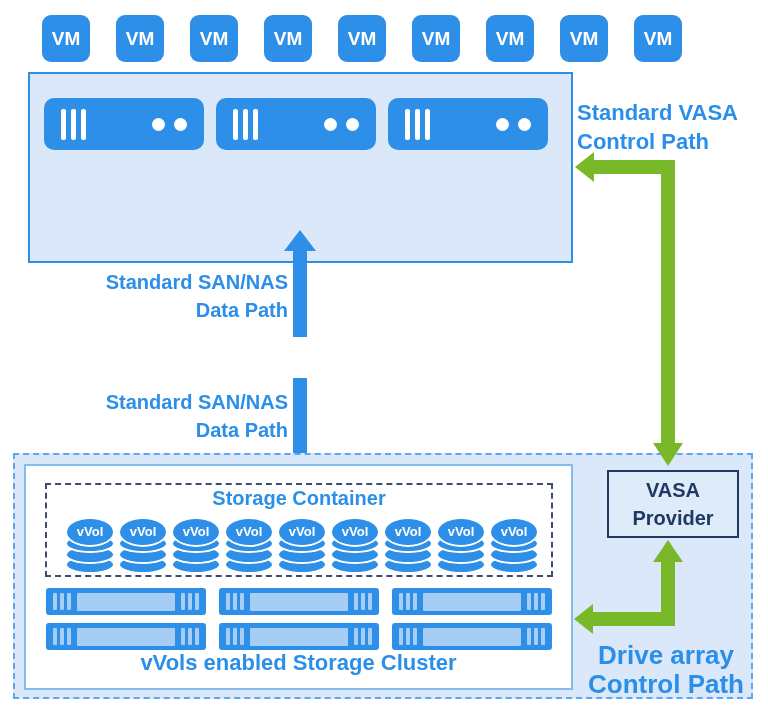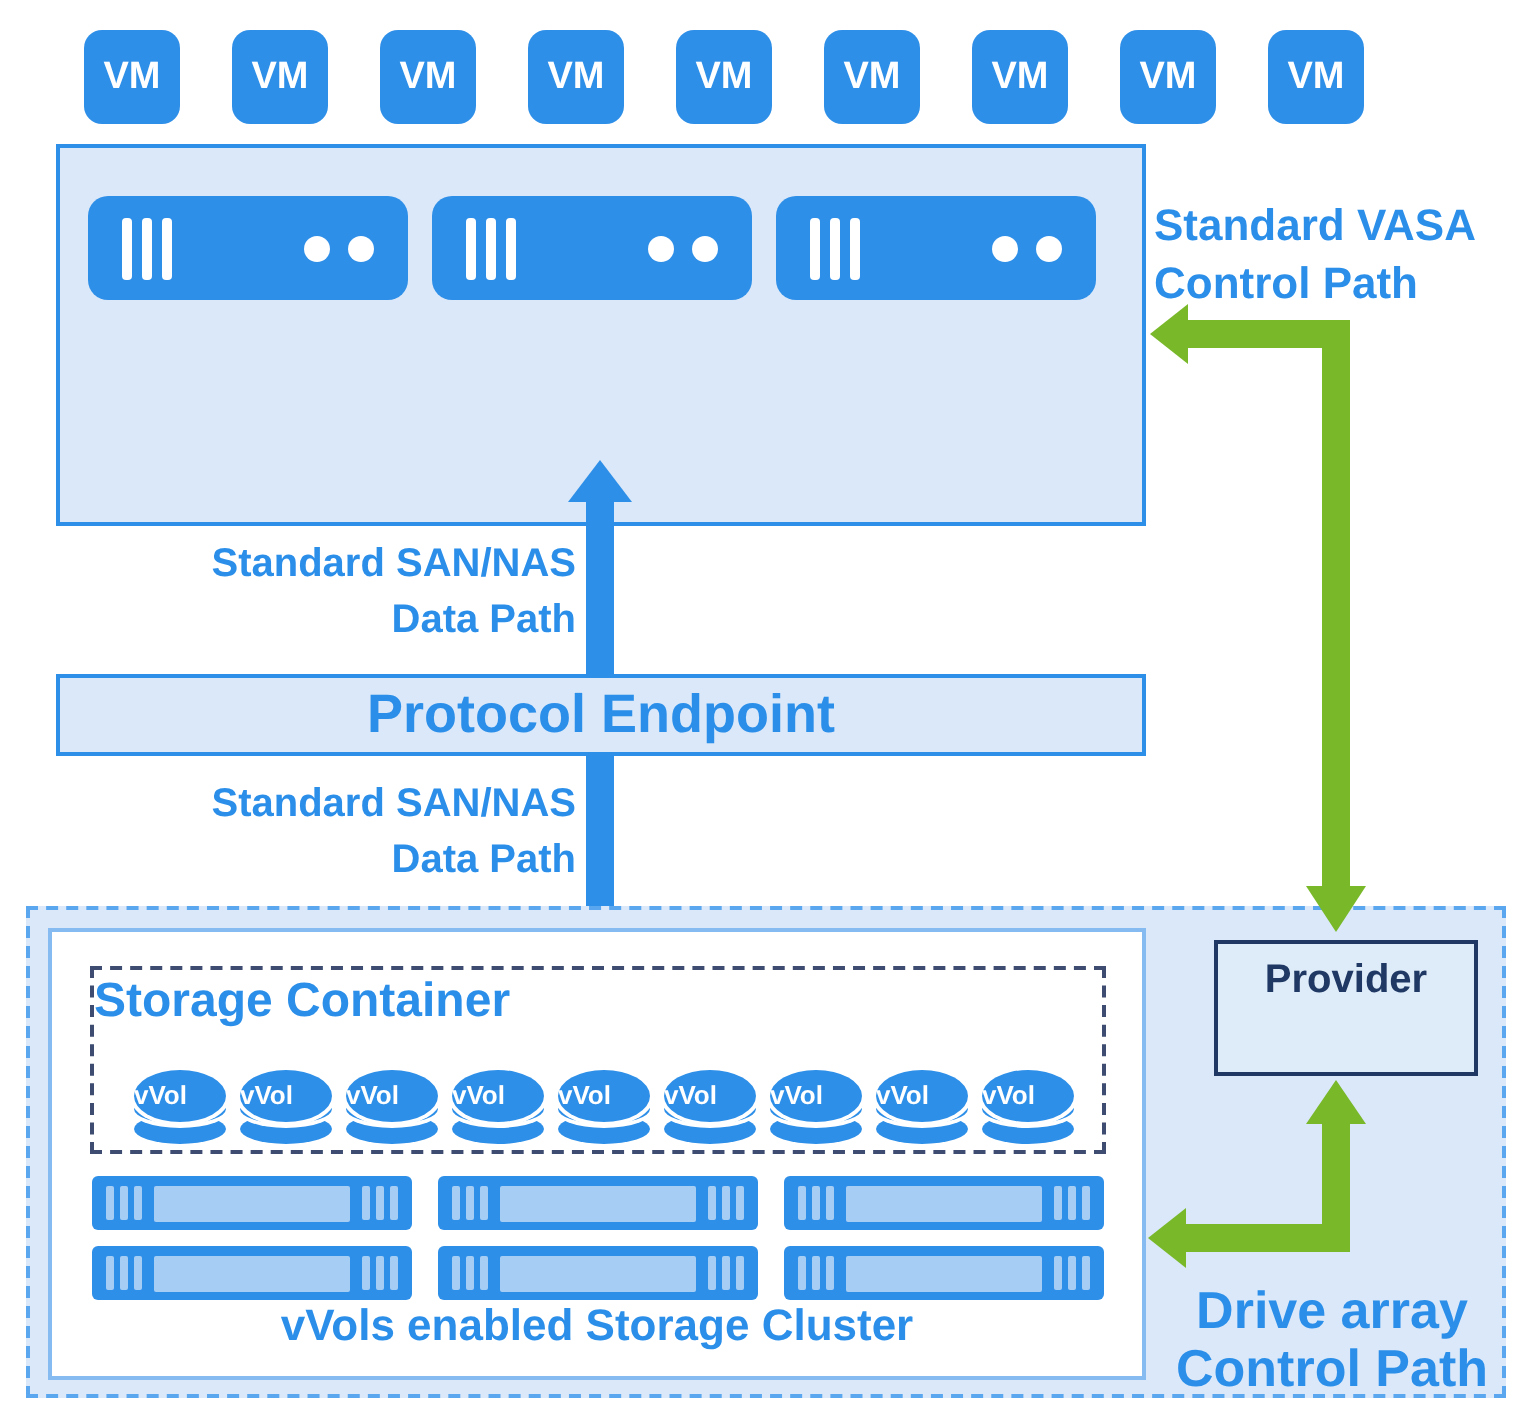--- a/index.html
+++ b/index.html
@@ -64,26 +64,26 @@
   .lbl-vasa{left:577px;top:98px;width:176px;font-size:22px;line-height:29px;}
   .lbl-drive{left:580px;top:641px;width:172px;text-align:center;font-size:26px;line-height:29px;}
 
   
   .storage-outer{position:absolute;left:13px;top:453px;width:740px;height:246px;background:var(--fill);
                  border:2px dashed var(--dash-blue);box-sizing:border-box;}
   .cluster-box{position:absolute;left:24px;top:464px;width:549px;height:226px;background:#fff;
                border:2px solid var(--boxline);box-sizing:border-box;}
   .sc-dashed{position:absolute;left:19px;top:17px;width:508px;height:94px;
              border:2px dashed var(--navy-dash);box-sizing:border-box;}
-  .sc-title{margin-top:2px;text-align:left;color:var(--blue-text);font-weight:bold;font-size:24px;}
+  .sc-title{margin-top:2px;text-align:center;color:var(--blue-text);font-weight:bold;font-size:20px;}
   .cyl-row{position:absolute;left:20px;top:34px;display:flex;gap:7px;}
   .cyl{position:relative;width:46px;height:53px;}
   .cyl-top{position:absolute;left:0;top:0;width:100%;height:26px;background:var(--blue);
            border-radius:50%;z-index:5;color:#fff;font-weight:bold;font-size:13px;
-           line-height:26px;box-shadow:0 0 0 2px #fff;margin-top:16px;}
+           text-align:center;line-height:26px;box-shadow:0 0 0 2px #fff;}
   .band{position:absolute;left:0;width:100%;height:15px;background:var(--blue);border-radius:50%;
         box-shadow:0 0 0 2px #fff;}
   .b1{top:17px;z-index:4;} .b2{top:28px;z-index:3;} .b3{top:38px;z-index:2;}
   .bars{position:absolute;left:20px;top:122px;display:grid;
         grid-template-columns:repeat(3,160px);grid-auto-rows:27px;column-gap:13px;row-gap:8px;}
   .bar{background:var(--blue);border-radius:3px;display:flex;align-items:center;
        padding:0 7px;box-sizing:border-box;}
   .bstripes{display:flex;gap:3px;}
   .bstripes i{display:block;width:4px;height:17px;background:var(--lightbar);border-radius:1px;}
   .binner{flex:1;height:18px;background:var(--lightbar);margin:0 6px;border-radius:1px;}
@@ -152,23 +152,20 @@
 
   <div>
     <div class="tri tri-up-blue" style="left:284px;top:230px;"></div>
     <div class="shaft" style="left:293px;top:249px;width:14px;height:88px;"></div>
   </div>
   <div class="lbl lbl-san">
     <div>Standard SAN/NAS</div>
     <div>Data Path</div>
   </div>
 
-  <div class="pe-bar">
-    <span>Protocol Endpoint</span>
-  </div>
 
   <div>
     <div class="shaft" style="left:293px;top:378px;width:14px;height:84px;"></div>
     <div class="tri tri-down-blue" style="left:284px;top:461px;"></div>
   </div>
   <div class="lbl lbl-san2">
     <div>Standard SAN/NAS</div>
     <div>Data Path</div>
   </div>
 
@@ -311,20 +308,21 @@
             <i></i>
             <i></i>
             <i></i>
           </span>
         </div>
     </div>
     <div class="cluster-label">vVols enabled Storage Cluster</div>
   </div>
 
   <div class="vasa">
+    <div>VASA</div>
     <div>Provider</div>
   </div>
 
   <div>
     <div class="tri tri-left-green" style="left:575px;top:152px;"></div>
     <div class="gshaft" style="left:592px;top:160px;width:83px;height:14px;"></div>
     <div class="gshaft" style="left:661px;top:160px;width:14px;height:284px;"></div>
     <div class="tri tri-down-green" style="left:653px;top:443px;"></div>
   </div>
   <div class="lbl lbl-vasa">

